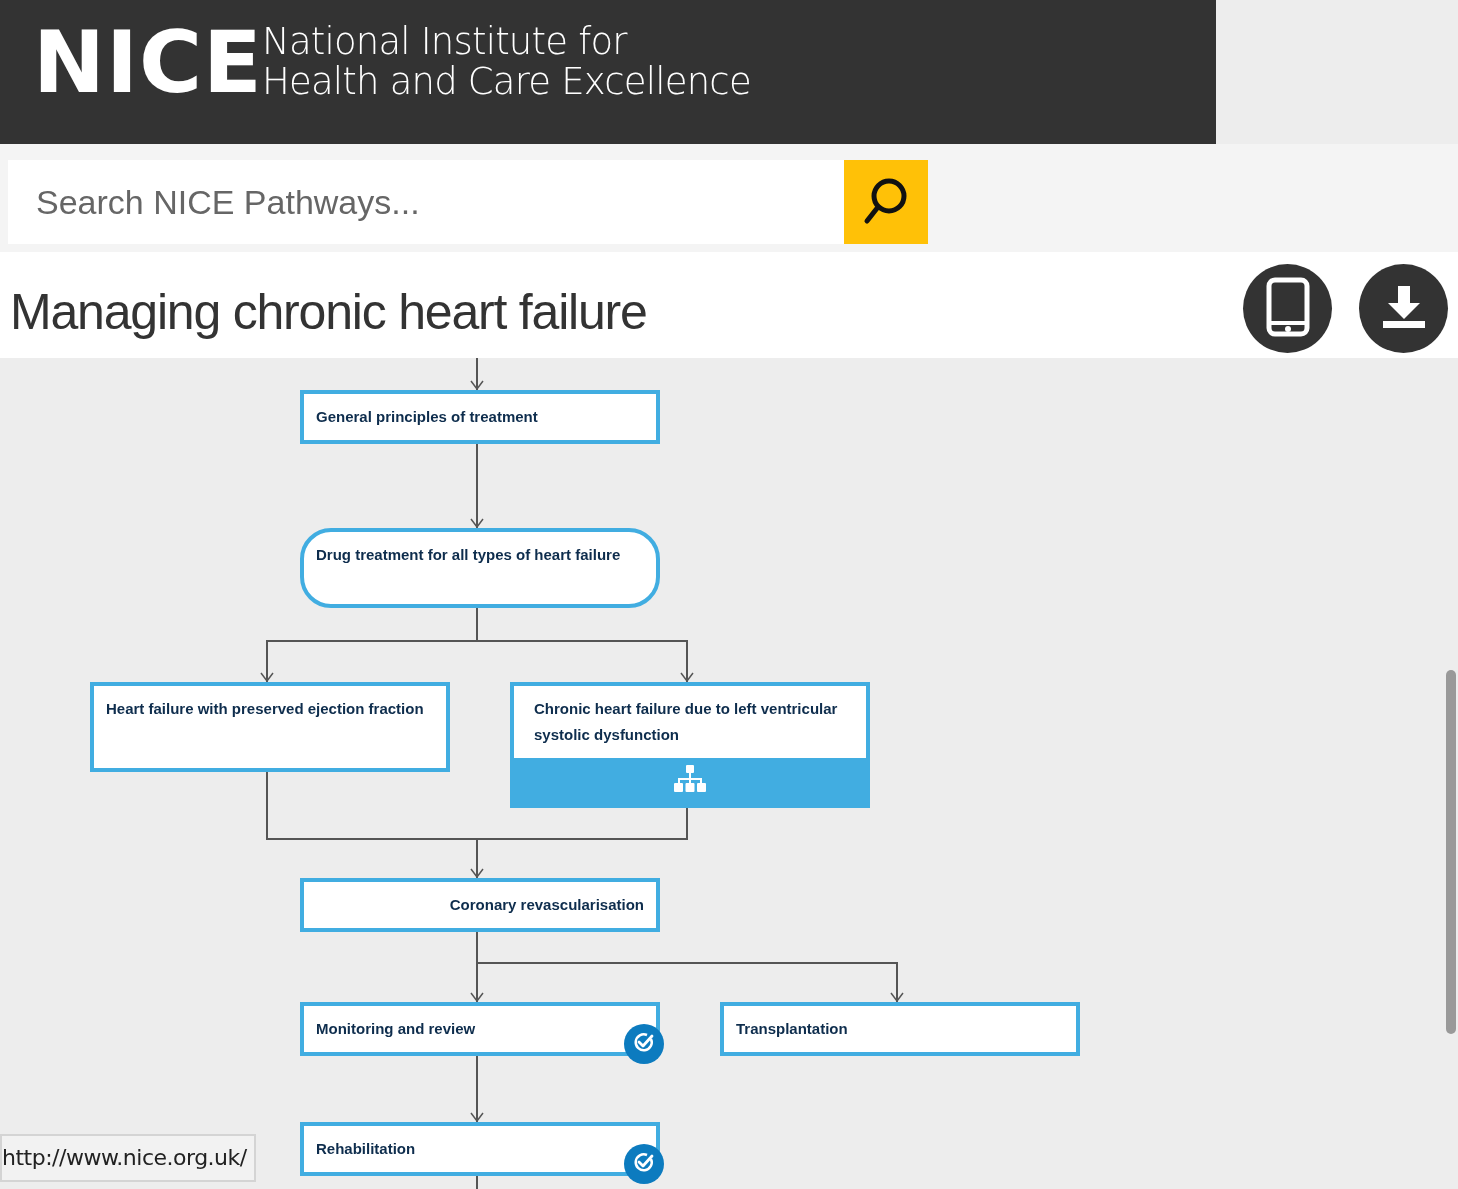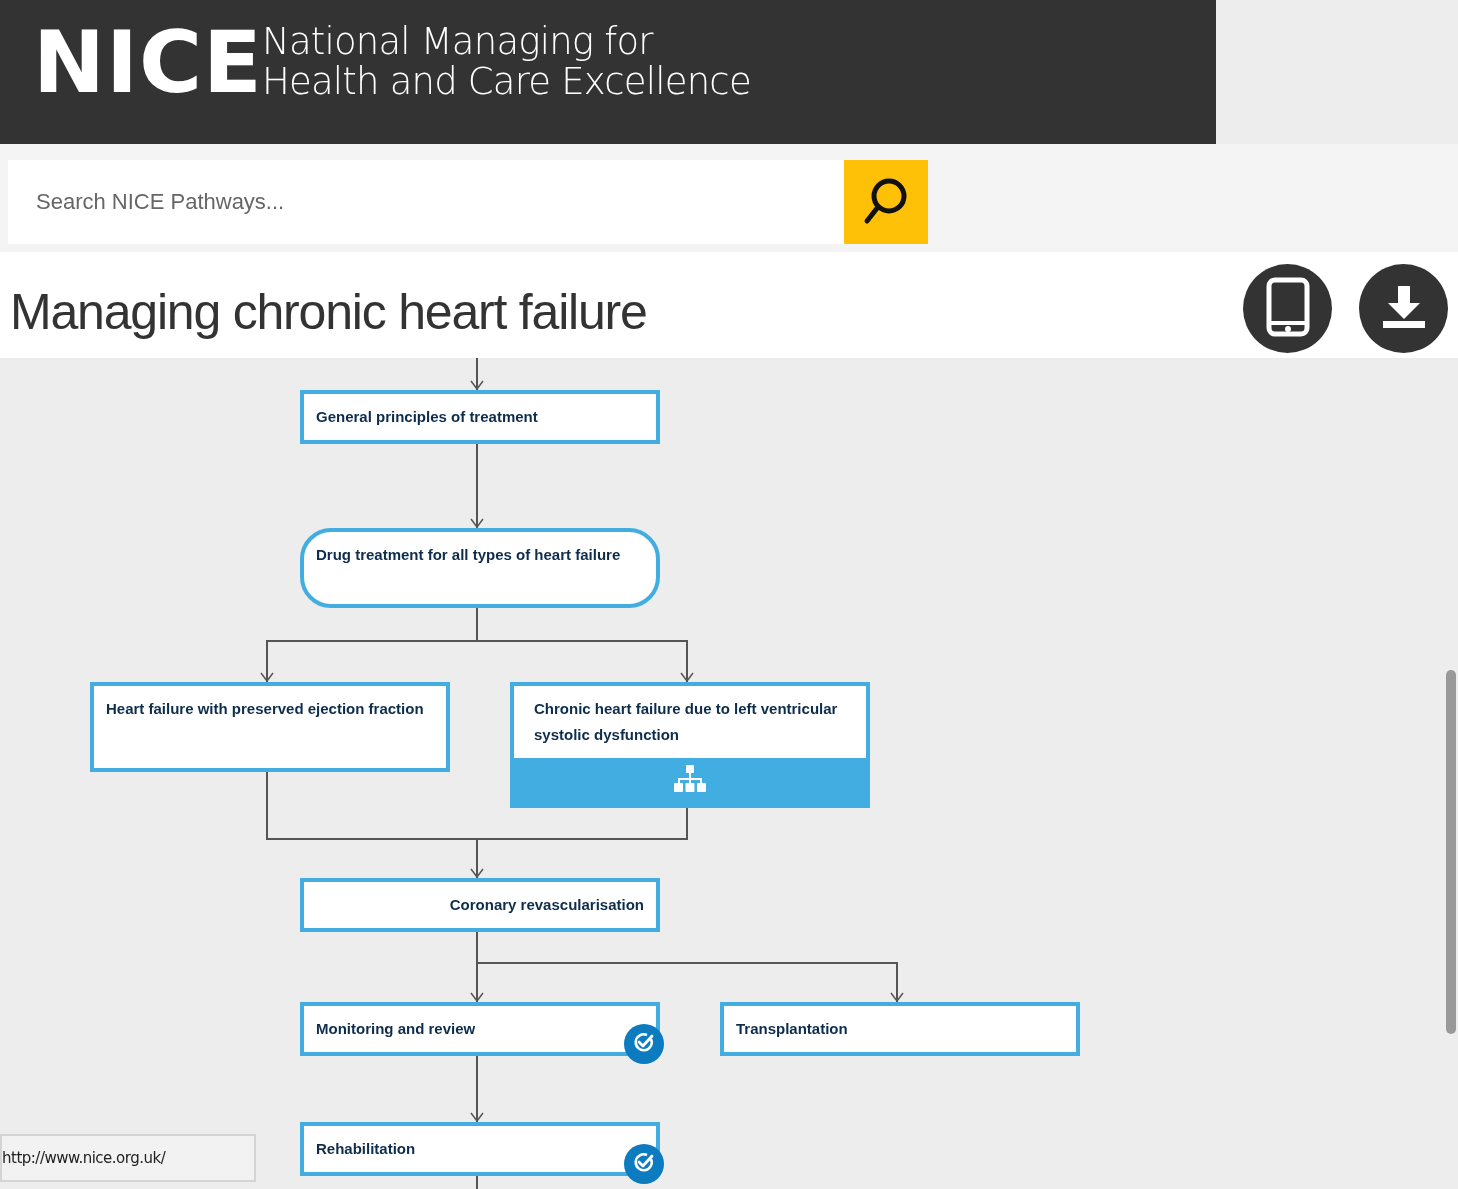--- a/index.html
+++ b/index.html
@@ -22,21 +22,21 @@
     }
 
     .search-band {
       position: absolute; left: 0; top: 144px; width: 1458px; height: 108px;
       background: #f4f4f4;
     }
     .search-input {
       position: absolute; left: 8px; top: 16px; width: 836px; height: 84px;
       background: #fff; border: none; outline: none;
       padding-left: 28px;
-      font-family: "Liberation Sans", sans-serif; font-size: 22px; color: #666;
+      font-family: "Liberation Sans", sans-serif; font-size: 34px; color: #666;
     }
     .search-input::placeholder { color: #666; }
     .search-button {
       position: absolute; left: 844px; top: 16px; width: 84px; height: 84px;
       background: #ffc107; border: none; cursor: pointer;
       display: flex; align-items: center; justify-content: center;
     }
 
     .title-band {
       position: absolute; left: 0; top: 252px; width: 1458px; height: 106px;
@@ -85,32 +85,32 @@
       background: #ededed;
     }
     .scrollbar-thumb {
       position: absolute; left: 1446px; top: 670px; width: 10px; height: 364px;
       background: #999; border-radius: 5px; cursor: pointer;
     }
 
     .status-url {
       position: absolute; left: 0; top: 1134px; width: 256px; height: 48px;
       background: #f2f2f2; border: 2px solid #d4d4d4;
-      font-family: "DejaVu Sans", sans-serif; font-size: 15px; color: #222;
+      font-family: "DejaVu Sans", sans-serif; font-size: 22px; color: #222;
       line-height: 44px; padding-left: 0; white-space: nowrap; overflow: hidden;
       letter-spacing: -0.5px;
     }
   </style>
 </head>
 <body>
 
 <div class="header">
   <div class="logo-mark">NICE</div>
   <div class="logo-text">
-    <div>National Managing for</div>
+    <div>National Institute for</div>
     <div>Health and Care Excellence</div>
   </div>
 </div>
 
 <div class="search-band">
   <input class="search-input" type="text" placeholder="Search NICE Pathways..." style="">
   <button class="search-button">
     <span>
       <svg width="56" height="56" viewBox="0 0 56 56">
         <circle cx="31" cy="23" r="15" fill="none" stroke="#111" stroke-width="5"></circle>

